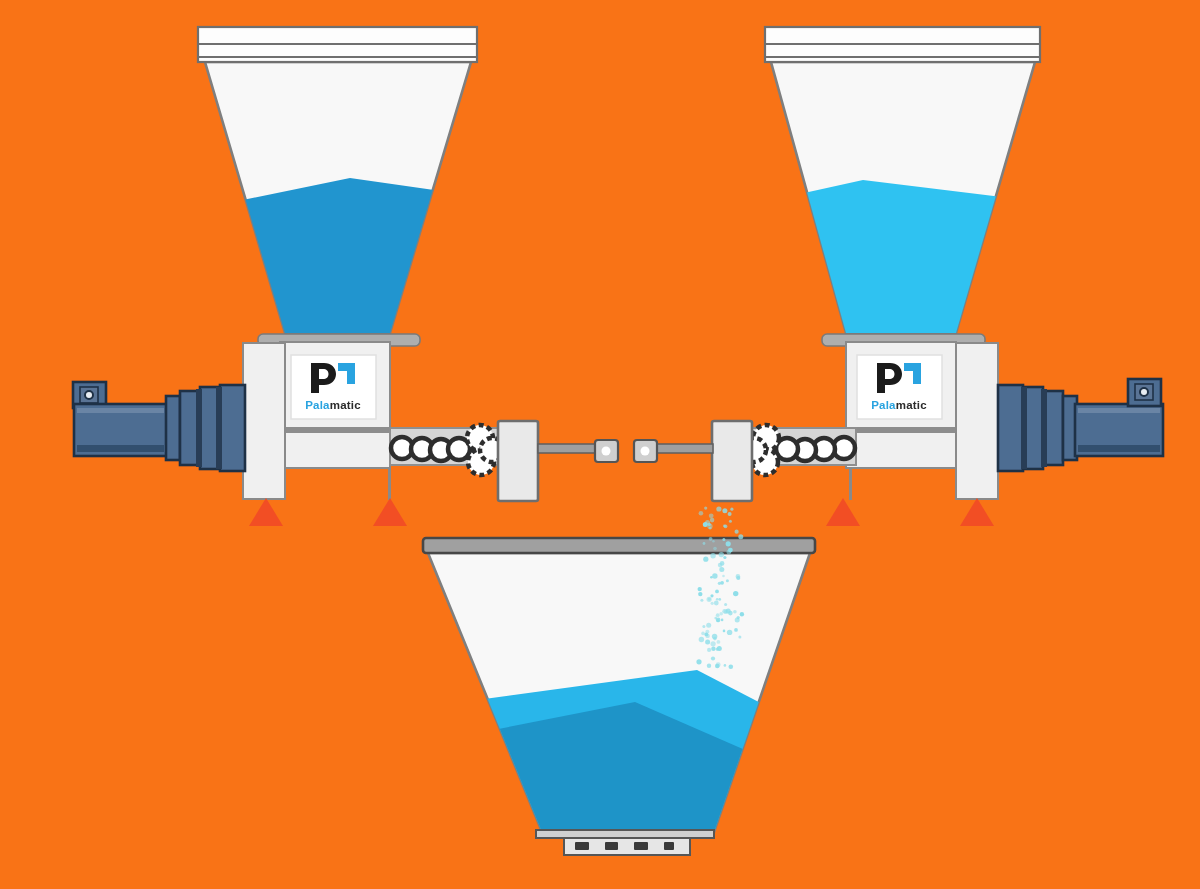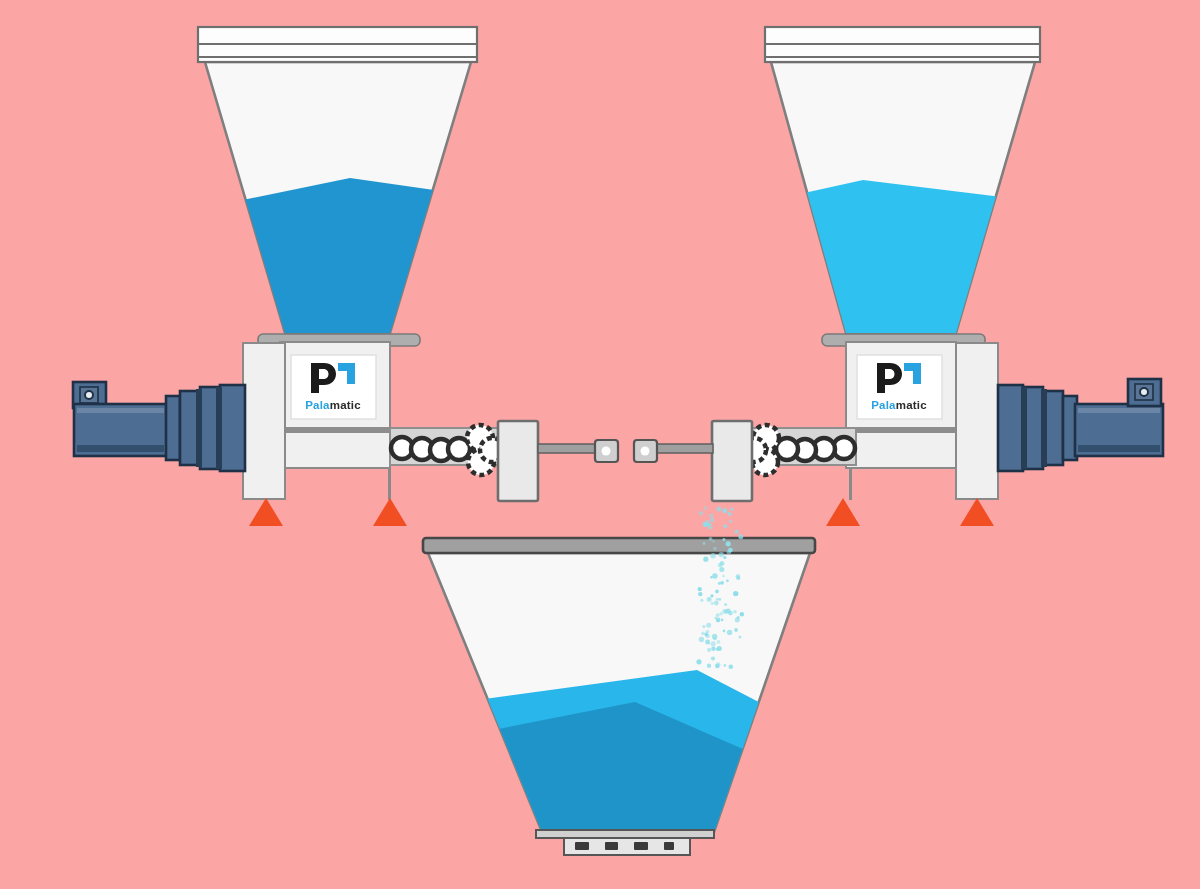--- a/index.html
+++ b/index.html
@@ -1,16 +1,16 @@
 <!DOCTYPE html>
 <html style="--material-left: #2195cf; --material-right: #2fc2f1; --material-bottom-top-layer: #29b6ea; --material-bottom-lower-layer: #1e94c8; --particles: #8edee9; --motor-body: #4d6d92; --motor-outline: #1e3146; --frame-light: #f0f0f0; --frame-outline: #8a8a8a; --foot-accent: #f24e24; --logo-blue: #29a3e0; --logo-dark: #2b2b2b;"><head>
 <meta charset="utf-8">
 <style>
   html,body{margin:0;padding:0;background:#ffffff;}
-  .stage{position:relative;width:1200px;height:889px;background:#fca5a5;overflow:hidden;
+  .stage{position:relative;width:1200px;height:889px;background:#f97316;overflow:hidden;
          font-family:"Liberation Sans",sans-serif;}
   svg{display:block}
   
   .material-left{fill:var(--material-left)}
   .material-right{fill:var(--material-right)}
   .material-bottom-top{fill:var(--material-bottom-top-layer)}
   .material-bottom-low{fill:var(--material-bottom-lower-layer)}
   .particle{fill:var(--particles)}
   .hopper-shell{fill:#f8f8f8;stroke:#7f7f7f;stroke-width:2.6}
   .rim{fill:#fdfdfd;stroke:#6f6f6f;stroke-width:2.2}

